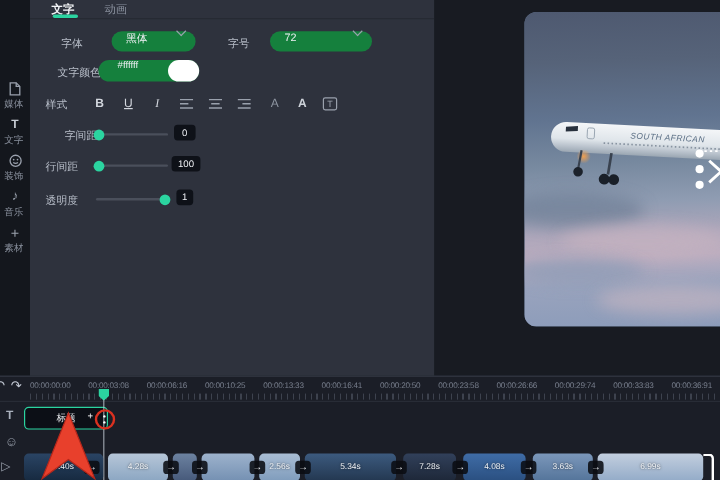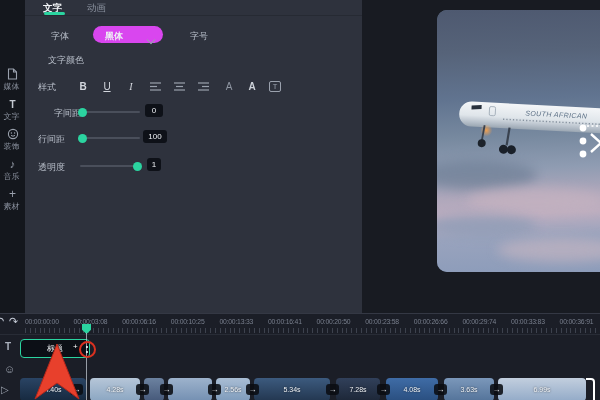--- a/index.html
+++ b/index.html
@@ -16,21 +16,21 @@
   .side-item .ic{display:block;height:13px;line-height:13px;font-size:10px;color:#9aa1ad;}
   .side-item .lb{display:block;font-size:8px;color:#8a919e;white-space:nowrap;transform:translateX(-1px);}
   
   #panel{left:25px;top:0;width:337px;height:315px;background:#2e323d;}
   .tab{position:absolute;top:2px;font-size:9.5px;cursor:pointer;}
   .tab.active{color:#f2f4f7;font-weight:bold;}
   .tab.inactive{color:#8a919e;}
   #tab-underline{left:19px;top:12px;width:21px;height:2.5px;border-radius:2px;background:#2bd4a0;}
   #tabbar-divider{left:0;top:15px;width:337px;height:1px;background:#262a33;}
   .row-label{position:absolute;font-size:9px;color:#b7bdc8;white-space:nowrap;}
-  .pill{position:absolute;background:#d946ef;border-radius:9px;display:flex;align-items:flex-end;cursor:pointer;font-weight:bold;}
+  .pill{position:absolute;background:#15803d;border-radius:9px;display:flex;align-items:flex-start;cursor:pointer;}
   .pill .val{font-size:9px;color:#eef0f4;}
   .chev{width:5px;height:5px;border-right:1.2px solid #9aa1ad;border-bottom:1.2px solid #9aa1ad;transform:rotate(45deg);margin-left:auto;margin-right:9px;margin-top:-3px;}
   .style-btn{position:absolute;top:79px;width:16px;height:14px;display:flex;align-items:center;justify-content:center;font-size:10px;color:#d3d7de;cursor:pointer;}
   .slider-track{position:absolute;width:60px;height:2px;background:#4a4f5b;border-radius:2px;cursor:pointer;}
   .slider-knob{position:absolute;top:-3.5px;width:9px;height:9px;border-radius:50%;background:#2bd4a0;}
   .val-box{position:absolute;background:#0e1118;border-radius:3px;height:13px;display:flex;align-items:center;justify-content:center;font-size:8px;color:#eef0f4;}
   
   #right-bg{left:362px;top:0;width:238px;height:315px;background:#181b22;}
   #preview{left:437px;top:10px;width:175px;height:262px;border-radius:10px;overflow:hidden;background:#5d6e88;}
   #sky{position:absolute;inset:0;background:linear-gradient(178deg,#4e5970 0%,#566379 16%,#617490 34%,#77899f 48%,#8f9cb2 60%,#aea7bb 70%,#bcadbf 77%,#99a3bd 86%,#8c9cba 100%);}
@@ -115,22 +115,30 @@
     <div class="tab inactive" style="left:62px">动画</div>
     <div id="tab-underline" class="abs"></div>
     <div id="tabbar-divider" class="abs"></div>
 
     <span class="row-label" style="left:26px;top:30px">字体</span>
     <div class="pill" style="left:68px;top:26px;width:70px;height:17px">
       <span class="val" style="margin-left:12px">黑体</span>
       <span class="chev"></span>
     </div>
     <span class="row-label" style="left:165px;top:30px">字号</span>
+    <div class="pill" style="left:200px;top:26px;width:85px;height:17px">
+      <span class="val" style="margin-left:12px">72</span>
+      <span class="chev"></span>
+    </div>
 
     <span class="row-label" style="left:23px;top:54px">文字颜色</span>
+    <div class="pill" style="left:57px;top:50px;width:84px;height:18px">
+      <span class="val" style="margin-left:16px;font-size:8px">#ffffff</span>
+      <span style="position:absolute;right:0;top:0;width:26px;height:18px;background:#ffffff;border-radius:9px"></span>
+    </div>
 
     <span class="row-label" style="left:13px;top:81px">样式</span>
     <div class="style-btn" style="left:50px;font-weight:bold">B</div>
     <div class="style-btn" style="left:74px;text-decoration:underline">U</div>
     <div class="style-btn" style="left:98px;font-style:italic;font-family:'Liberation Serif','DejaVu Serif',serif">I</div>
     <div class="style-btn" style="left:122px">
       <svg width="11" height="9" viewBox="0 0 11 9">
           <g stroke="#9aa1ad" stroke-width="1.2">
             <line x1="0" y1="1" x2="11" y2="1"></line>
             <line x1="0" y1="4.5" x2="7" y2="4.5"></line>

